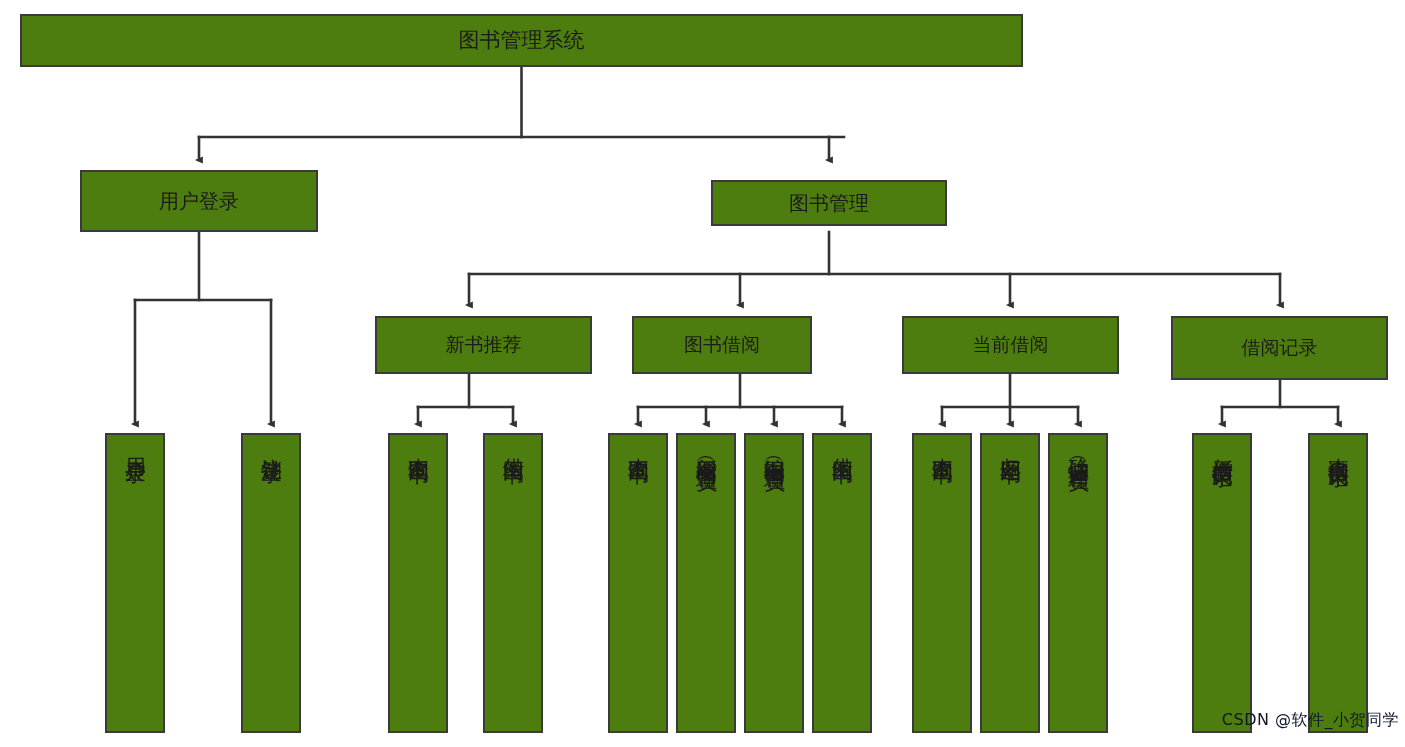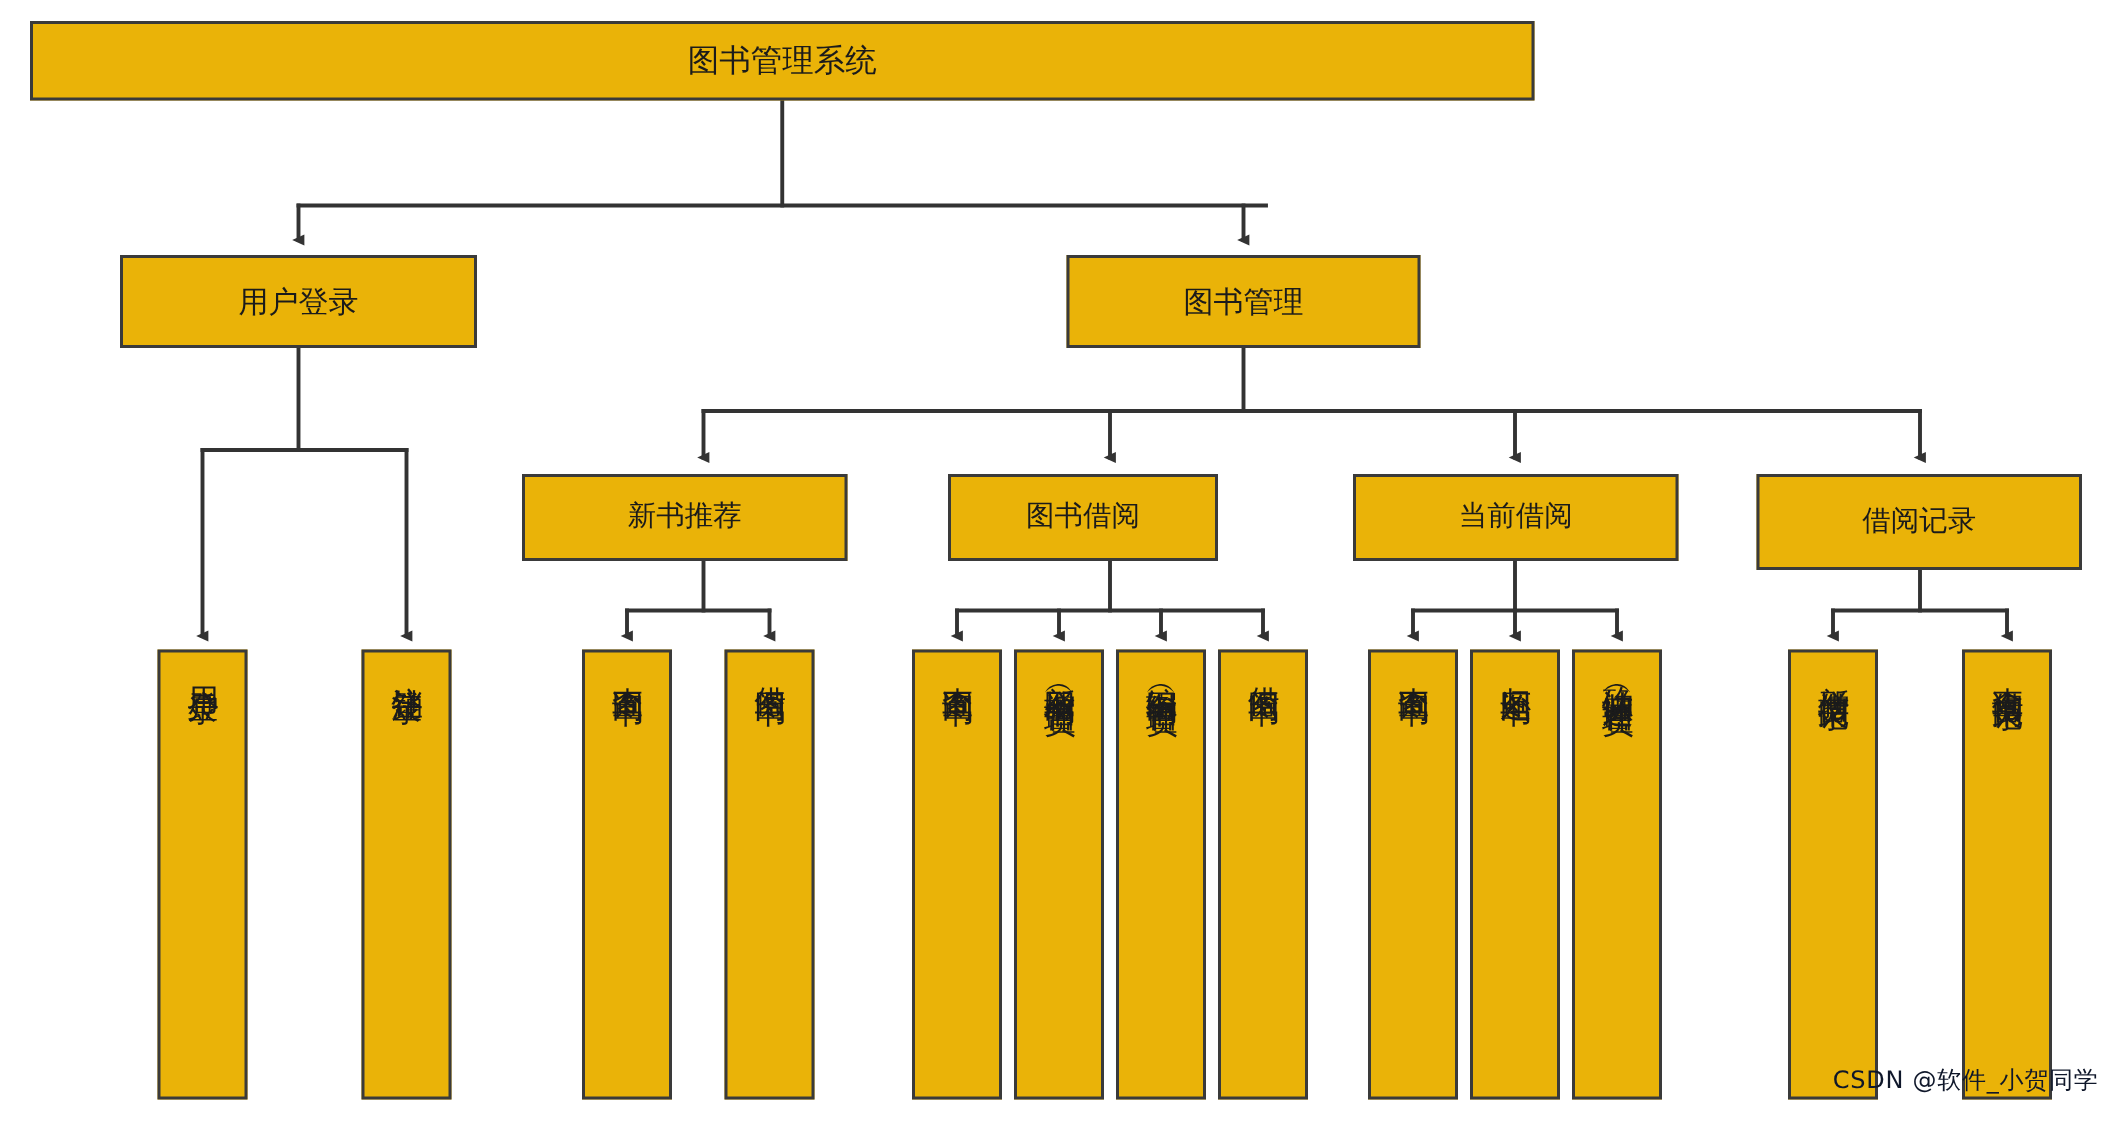--- a/index.html
+++ b/index.html
@@ -21,21 +21,21 @@
   #connector-layer {
     position: absolute;
     left: 0;
     top: 0;
     width: 1405px;
     height: 747px;
   }
   .node {
     position: absolute;
     box-sizing: border-box;
-    background: #eab308;
+    background: #4d7c0f;
     border: 2.5px solid #3a3a3a;
     display: flex;
     align-items: center;
     justify-content: center;
     z-index: 2;
   }
   .node-label {
     color: #1b1b1b;
     text-align: center;
     line-height: 1.15;
@@ -130,25 +130,25 @@
     </g>
   </svg>
 
   <div class="node node-root" style="left:20px; top:14px; width:1003px; height:53px;">
     <span class="node-label">图书管理系统</span>
   </div>
 
   <div class="node node-l1" style="left:80px; top:170px; width:238px; height:62px;">
     <span class="node-label">用户登录</span>
   </div>
-  <div class="node node-l1" style="left:711px; top:170px; width:236px; height:62px;">
+  <div class="node node-l1" style="left:711px; top:180px; width:236px; height:46px;">
     <span class="node-label">图书管理</span>
   </div>
 
-  <div class="node node-l2" style="left:348px; top:316px; width:217px; height:58px;">
+  <div class="node node-l2" style="left:375px; top:316px; width:217px; height:58px;">
     <span class="node-label">新书推荐</span>
   </div>
   <div class="node node-l2" style="left:632px; top:316px; width:180px; height:58px;">
     <span class="node-label">图书借阅</span>
   </div>
   <div class="node node-l2" style="left:902px; top:316px; width:217px; height:58px;">
     <span class="node-label">当前借阅</span>
   </div>
   <div class="node node-l2" style="left:1171px; top:316px; width:217px; height:64px;">
     <span class="node-label">借阅记录</span>

